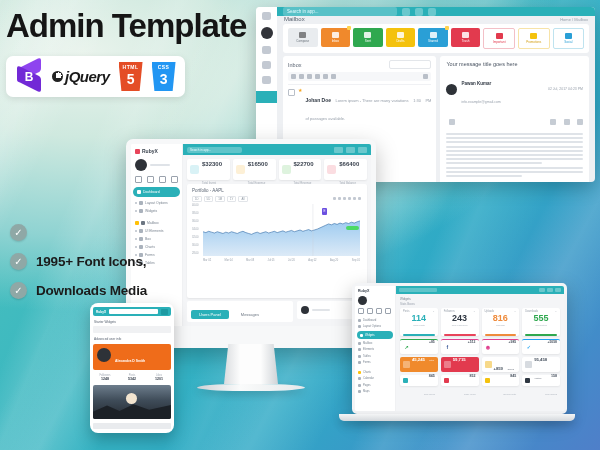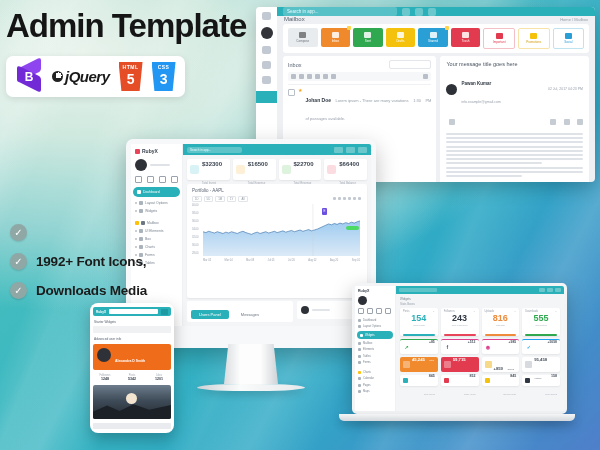--- a/index.html
+++ b/index.html
@@ -252,21 +252,21 @@
     </div>
   </div>
 </div>
 
 <div id="features">
   <div class="feat">
     <span class="chk">✓</span>
   </div>
   <div class="feat">
     <span class="chk">✓</span>
-    <span class="feat-txt">1992+ Font Icons,</span>
+    <span class="feat-txt">1995+ Font Icons,</span>
   </div>
   <div class="feat">
     <span class="chk">✓</span>
     <span class="feat-txt">Downloads Media</span>
   </div>
 </div>
 
 <div class="win" id="mailbox">
   <div id="mb-side">
     <span class="mi"></span>
@@ -661,21 +661,21 @@
       </div>
       <div id="lp-crumb">Widgets</div>
       <div id="lp-sec">Stats Boxes</div>
 
       <div id="kpis">
         <div class="kpi">
           <div class="kh">
             <span>Posts</span>
             <span>⌄</span>
           </div>
-          <div class="kv" style="color:#2ab0b8">154</div>
+          <div class="kv" style="color:#2ab0b8">114</div>
           <div class="kl">New Posts</div>
           <div class="kb" style="background:#2ab0b8"></div>
         </div>
         <div class="kpi">
           <div class="kh">
             <span>Followers</span>
             <span>⌄</span>
           </div>
           <div class="kv" style="color:#2f3742">243</div>
           <div class="kl">New Followers</div>

